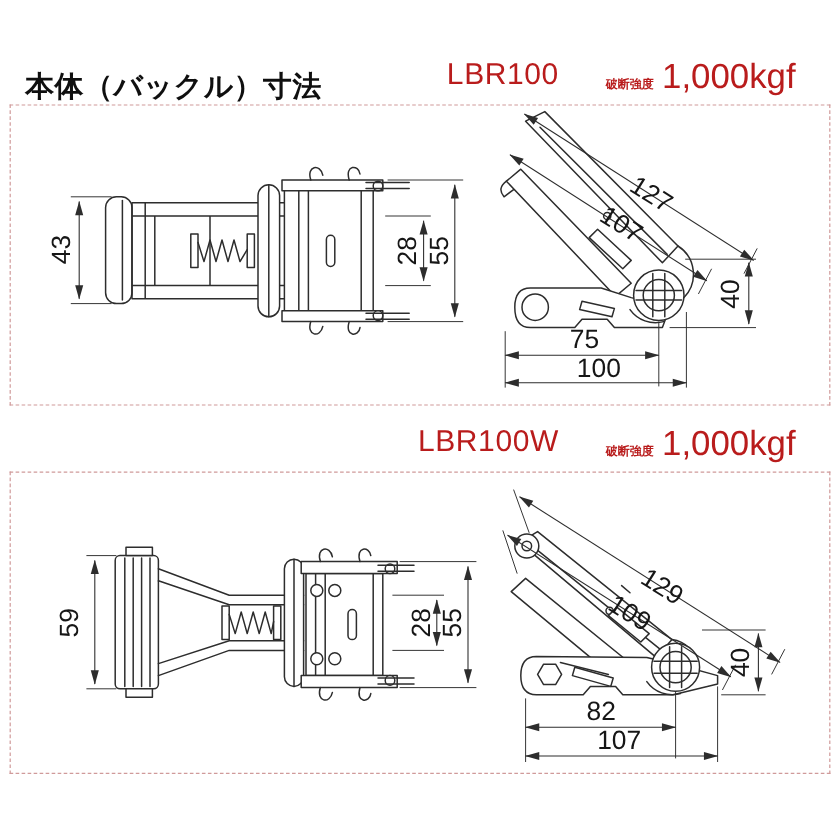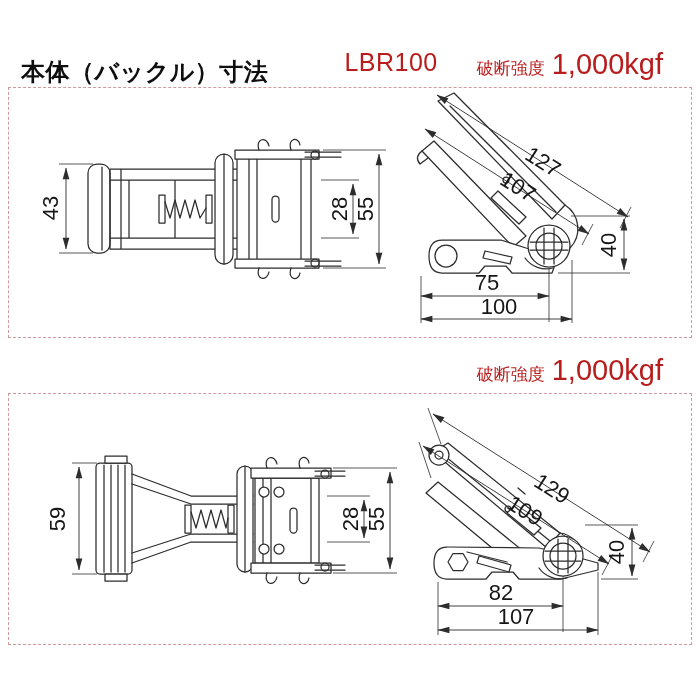--- a/index.html
+++ b/index.html
@@ -6,21 +6,21 @@
   body{width:700px;height:700px;position:relative;overflow:hidden;
        font-family:"Liberation Sans","DejaVu Sans",sans-serif;}
   .page-title{position:absolute;left:9px;top:44px;margin:12px;
        font-size:24px;font-weight:700;color:#0f0f0f;letter-spacing:.5px;}
   .model-header{position:absolute;right:37px;display:flex;align-items:flex-start;
        gap:39px;color:#b91c1c;}
   .model-header.h1{top:48px;}
   .model-header.h2{top:354px;}
   .model-name{font-size:25px;letter-spacing:.5px;}
   .strength{display:flex;align-items:baseline;gap:7px;}
-  .strength-label{font-size:17px;font-weight:400;}
+  .strength-label{font-size:10px;font-weight:700;}
   .strength-value{font-size:29px;}
   .dash-box{position:absolute;left:8px;width:682px;background:#fff;
        border:1px dashed #d09a9a;}
   .dash-box.b1{top:87px;height:249px;}
   .dash-box.b2{top:393px;height:250px;}
   svg{display:block;}
   .ln{stroke:#2d2d2d;fill:none;stroke-width:1.25;stroke-linejoin:round;stroke-linecap:round;}
   .fw{fill:#ffffff;stroke:#2d2d2d;stroke-width:1.25;stroke-linejoin:round;}
   .tn{stroke:#2d2d2d;fill:none;stroke-width:.8;}
   .dm{stroke:#2d2d2d;fill:none;stroke-width:.9;}
@@ -130,20 +130,21 @@
           <line class="dm" x1="412" y1="208" x2="540" y2="208" marker-start="url(#ah1)" marker-end="url(#ah1)"></line>
           <text class="dimtxt" x="478" y="202">75</text>
           <line class="dm" x1="412" y1="231" x2="563" y2="231" marker-start="url(#ah1)" marker-end="url(#ah1)"></line>
           <text class="dimtxt" x="490" y="226">100</text>
         </g>
       </g>
     </svg>
   </div>
 
   <div class="model-header h2">
+    <span class="model-name">LBR100W</span>
     <span class="strength">
       <span class="strength-label">破断強度</span>
       <span class="strength-value">1,000kgf</span>
     </span>
   </div>
 
   <div class="dash-box b2">
     <svg width="682" height="250" viewBox="0 0 682 250">
       <defs>
         <marker id="ah2" viewBox="0 0 12 8" refX="11" refY="4" markerWidth="13" markerHeight="9" orient="auto-start-reverse" markerUnits="userSpaceOnUse">

